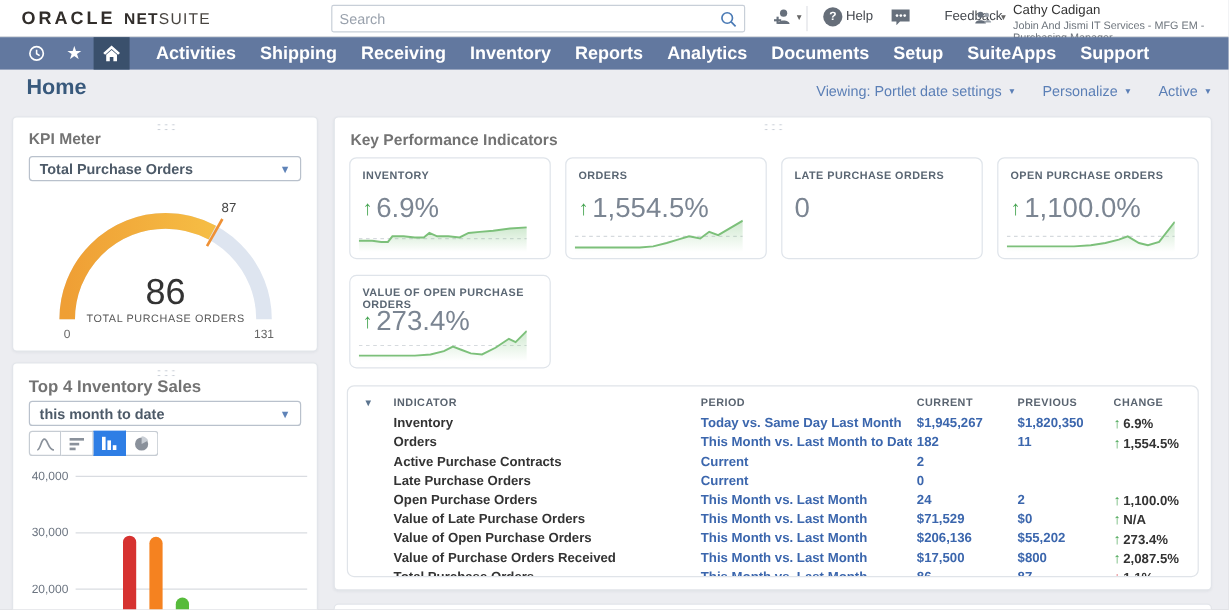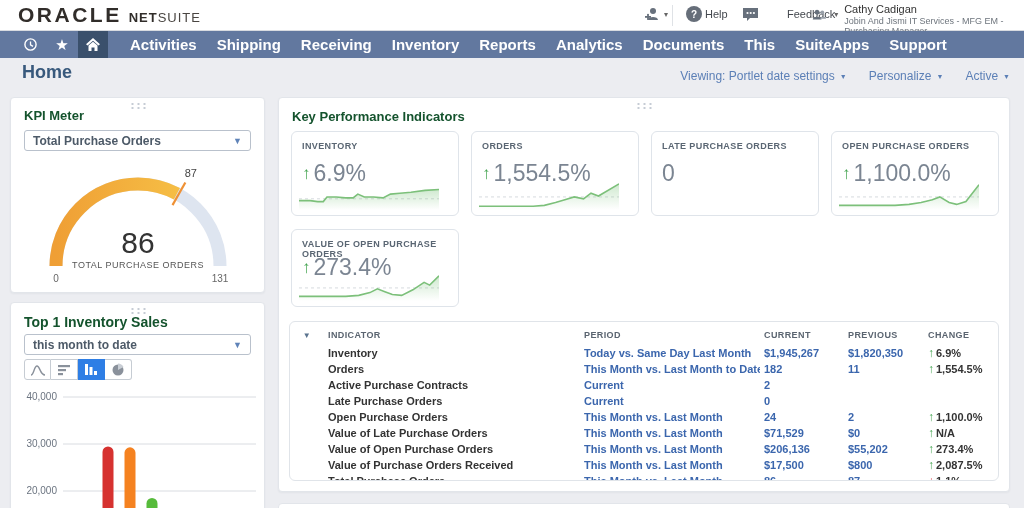--- a/index.html
+++ b/index.html
@@ -3,21 +3,21 @@
 <meta charset="utf-8">
 <style>
   * { margin:0; padding:0; box-sizing:border-box; }
   html,body { background:#d8dadd; }
   body { font-family:"Liberation Sans", sans-serif; }
   #screen { position:relative; width:1024px; height:508px; background:#ecedf1; overflow:hidden; }
 
   
   .topbar { position:absolute; left:0; top:0; width:1024px; height:31px; background:#fff; border-bottom:1px solid #d8dbe0; display:flex; align-items:center; }
   .oracle-logo { margin-left:18px; display:flex; align-items:baseline; white-space:nowrap; cursor:pointer; }
-  .oracle-word { font-size:21px; font-weight:700; letter-spacing:2.5px; color:#312d2a; }
+  .oracle-word { font-size:15px; font-weight:700; letter-spacing:2.5px; color:#312d2a; }
   .ns-bold { font-size:13px; font-weight:700; letter-spacing:1px; color:#312d2a; margin-left:7px; }
   .ns-light { font-size:13px; font-weight:400; letter-spacing:1px; color:#494541; }
   .brand { display:flex; align-items:center; margin-left:22px; white-space:nowrap; cursor:pointer; }
   .brand-first,.brand-last { font-size:15px; font-weight:700; color:#1d2d3e; }
   .brand-amp { font-size:13px; font-weight:700; color:#49a69d; margin:0 4px; }
   .searchbox { position:absolute; left:276px; top:4px; width:345px; height:23px; border:1px solid #c8cfd8; border-radius:2px; background:#fff; display:flex; align-items:center; }
   .searchbox input { flex:1; border:0; outline:none; font-size:12px; color:#333; padding:0 6px; font-family:inherit; background:transparent; }
   .searchbox input::placeholder { color:#9aa2ad; }
   .search-glyph { margin-right:6px; display:flex; }
   .tb-icon { display:flex; align-items:center; gap:3px; cursor:pointer; }
@@ -44,21 +44,21 @@
   
   .page-title { position:absolute; left:22px; top:62px; font-size:18px; font-weight:700; color:#38597c; }
   .page-controls { position:absolute; right:14px; top:69px; display:flex; gap:22px; font-size:12px; color:#5b7fb6;justify-content:center; }
   .pc-link { display:flex; align-items:center; gap:5px; cursor:pointer; }
   .pc-caret { font-size:7px; color:#5b7fb6; }
 
   
   .portlet { position:absolute; background:#fff; border:1px solid #e2e5ea; border-radius:4px; box-shadow:0 1px 2px rgba(40,50,70,.05); }
   .drag-dots { position:absolute; top:4px; left:50%; transform:translateX(-50%); width:17px; height:7px;
     background-image:radial-gradient(#c6ccd5 1px, transparent 1.2px); background-size:6px 4px; cursor:grab; }
-  .portlet-title { font-size:13px; font-weight:700; color:#14532d; }
+  .portlet-title { font-size:13px; font-weight:700; color:#737373; }
 
   
   #kpi-meter { left:10px; top:97px; width:255px; height:196px; }
   #kpi-meter .portlet-title { position:absolute; left:13px; top:10px; }
   .dropdown { position:absolute; left:13px; right:13px; height:21px; border:1px solid #b9c1cc; border-radius:3px; background:#fff; display:flex; align-items:center; padding:0 8px; cursor:pointer; }
   .dropdown .dd-text { flex:1; font-size:12px; font-weight:600; color:#4d5a68; white-space:nowrap; overflow:hidden; }
   .dd-caret { font-size:9px; color:#5f83b8; }
   #kpi-meter .dropdown { top:32px; }
   #gauge-svg { position:absolute; left:12px; top:56px; }
 
@@ -123,20 +123,29 @@
 
 <div id="screen">
 
   <div class="topbar">
     <div class="oracle-logo">
       <span class="oracle-word">ORACLE</span>
       <span class="ns-bold">NET</span>
       <span class="ns-light">SUITE</span>
     </div>
 
+    <div class="searchbox">
+      <input type="text" placeholder="Search" style="">
+      <span class="search-glyph">
+        <svg width="14" height="14" viewBox="0 0 14 14">
+            <circle cx="6" cy="6" r="4.4" fill="none" stroke="#4a7ab5" stroke-width="1.4"></circle>
+            <line x1="9.3" y1="9.3" x2="13" y2="13" stroke="#4a7ab5" stroke-width="1.4"></line>
+          </svg>
+      </span>
+    </div>
 
     <div class="tb-icon quickadd">
       <svg width="17" height="17" viewBox="0 0 17 17">
         <circle cx="9" cy="5" r="3" fill="#67707c"></circle>
         <path d="M4,14 C4,10 14,10 14,14 Z" fill="#67707c"></path>
         <rect x="1" y="10" width="6" height="1.8" fill="#67707c"></rect>
         <rect x="3.1" y="7.9" width="1.8" height="6" fill="#67707c"></rect>
       </svg>
       <span class="caret">▾</span>
     </div>
@@ -190,21 +199,21 @@
       </svg>
     </div>
     <div class="nav-items">
       <span class="nav-item">Activities</span>
       <span class="nav-item">Shipping</span>
       <span class="nav-item">Receiving</span>
       <span class="nav-item">Inventory</span>
       <span class="nav-item">Reports</span>
       <span class="nav-item">Analytics</span>
       <span class="nav-item">Documents</span>
-      <span class="nav-item">This</span>
+      <span class="nav-item">Setup</span>
       <span class="nav-item">SuiteApps</span>
       <span class="nav-item">Support</span>
     </div>
   </div>
 
   <div class="page-title">Home</div>
   <div class="page-controls">
     <span class="pc-link">
       <span>Viewing: Portlet date settings</span>
       <span class="pc-caret">▼</span>
@@ -233,21 +242,21 @@
       <text text-anchor="middle" font-size="11" fill="#444" x="167.75754839701958" y="22.910574783511848">87</text>
       <text x="115" y="99" text-anchor="middle" font-size="30" fill="#333">86</text>
       <text x="115" y="114" text-anchor="middle" font-size="9" letter-spacing="0.5" fill="#555">TOTAL PURCHASE ORDERS</text>
       <text x="33" y="128" text-anchor="middle" font-size="10" fill="#666">0</text>
       <text x="197" y="128" text-anchor="middle" font-size="10" fill="#666">131</text>
     </svg>
   </div>
 
   <div class="portlet" id="top5">
     <div class="drag-dots"></div>
-    <div class="portlet-title">Top 1 Inventory Sales</div>
+    <div class="portlet-title">Top 4 Inventory Sales</div>
     <div class="dropdown">
       <span class="dd-text">this month to date</span>
       <span class="dd-caret">▼</span>
     </div>
     <div class="toggle-row">
       <span class="tgl first">
         <svg width="16" height="12" viewBox="0 0 16 12">
             <path d="M1,11 C4,11 4,2 7,2 C10,2 10,11 15,11" fill="none" stroke="#8a919b" stroke-width="1.4"></path>
           </svg>
       </span>

